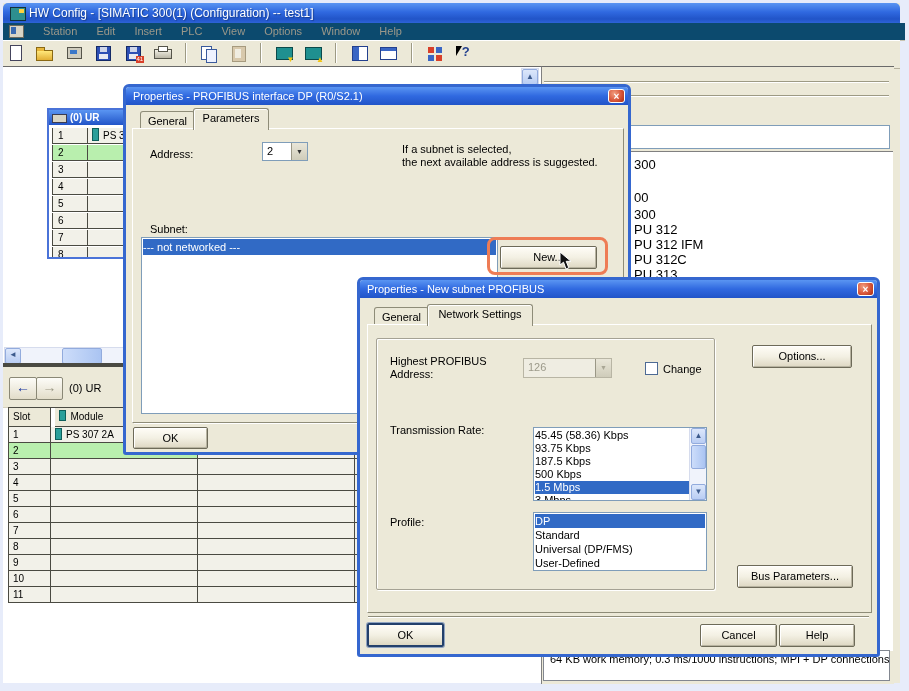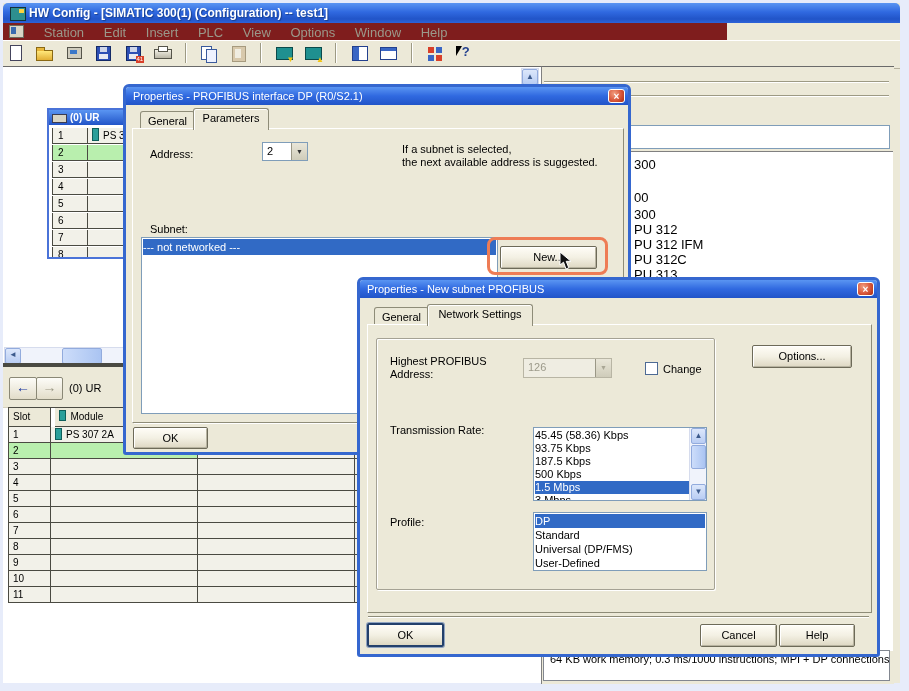--- a/index.html
+++ b/index.html
@@ -3,28 +3,28 @@
 <meta charset="utf-8">
 <style>
   html,body{margin:0;padding:0}
   body{font-family:"Liberation Sans",sans-serif;background:#e7ecfa}
   .screen{position:relative;width:909px;height:691px;background:#e7ecfa;overflow:hidden}
   .abs{position:absolute}
   .mainwin{position:absolute;left:3px;top:3px;width:897px;height:680px;background:#ece9d8}
   
   .titlebar{position:absolute;left:0;top:0;width:897px;height:20px;
     background:linear-gradient(180deg,#5a95f2 0%,#3069e0 45%,#2154c8 80%,#2d63d8 100%);
-    border-radius:5px 5px 0 0;color:#fff;font-weight:bold;font-size:12px;line-height:20px;
+    border-radius:5px 5px 0 0;color:#fff;font-weight:normal;font-size:12px;line-height:20px;
     text-shadow:1px 1px 1px #173f90;white-space:nowrap}
   .titlebar .txt{position:absolute;left:26px;top:0}
   .appicon{position:absolute;left:7px;top:4px;width:14px;height:12px;background:#2d8f8f;border:1px solid #12323a}
   .appicon::after{content:"";position:absolute;right:1px;top:1px;width:5px;height:4px;background:#ffd23d}
   
-  .menubar{position:absolute;left:0;top:20px;width:724px;height:17px;background:#7f1d1d;
-    border-bottom:1px solid #c9c5b2;font-size:13px;color:#9b988a;white-space:nowrap}
+  .menubar{position:absolute;left:0;top:20px;width:902px;height:17px;background:#0c4a6e;
+    border-bottom:1px solid #c9c5b2;font-size:11px;color:#9b988a;white-space:nowrap}
   .menuicon{display:inline-block;width:13px;height:11px;background:#d9d5c6;border:1px solid #6b6a5e;
     margin:2px 8px 0 6px;vertical-align:top;position:relative}
   .menuicon::after{content:"";position:absolute;left:1px;top:1px;width:5px;height:7px;background:#3a6ab0}
   .mi{display:inline-block;padding:2px 8px 0 8px}
   
   .toolbar{position:absolute;left:0;top:37px;width:897px;height:26px;background:#ece9d8;
     border-top:1px solid #fff;border-bottom:1px solid #b5b19d;white-space:nowrap;padding-top:1px}
   .tbtn{display:inline-block;width:23px;height:22px;margin:0 1px;position:relative;vertical-align:top}
   .tsep{display:inline-block;width:0;height:20px;margin:1px 5px;border-left:1px solid #9d9a84;border-right:1px solid #fff;vertical-align:top}
   .i-new{position:absolute;left:6px;top:3px;width:10px;height:14px;background:#fff;border:1px solid #44445c}
@@ -344,19 +344,20 @@
           <div class="sb-btn" style="left:1px;bottom:0;width:13px;height:14px">▼</div>
         </div>
       </div>
       <div class="lbl" style="left:22px;top:191px">Profile:</div>
       <div class="listbox" style="left:165px;top:187px;width:174px;height:59px">
         <div class="li sel" style="top:1px;height:14px;line-height:14px">DP</div>
         <div class="li" style="top:15px;height:14px;line-height:14px">Standard</div>
         <div class="li" style="top:29px;height:14px;line-height:14px">Universal (DP/FMS)</div>
         <div class="li" style="top:43px;height:14px;line-height:14px">User-Defined</div>
       </div>
+      <div class="btn" style="left:369px;top:240px;width:116px;height:23px;line-height:21px">Bus Parameters...</div>
     </div>
     <div class="dsep" style="left:8px;top:336px;width:501px"></div>
     <div class="btn default" style="left:7px;top:343px;width:77px;height:24px;line-height:20px">OK</div>
     <div class="btn" style="left:340px;top:344px;width:77px;height:23px;line-height:21px">Cancel</div>
     <div class="btn" style="left:419px;top:344px;width:76px;height:23px;line-height:21px">Help</div>
   </div>
 </div>
 
 </body></html>

